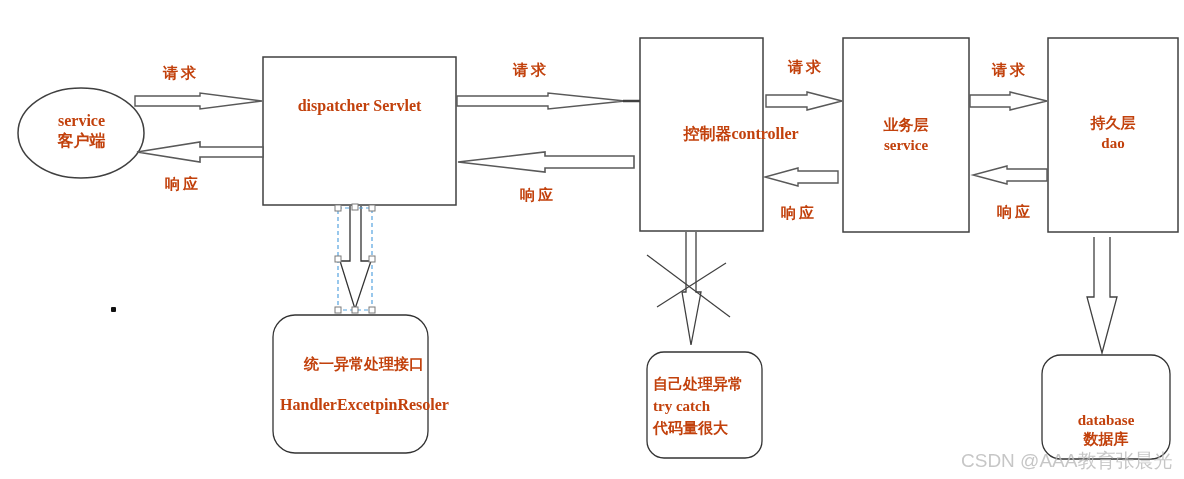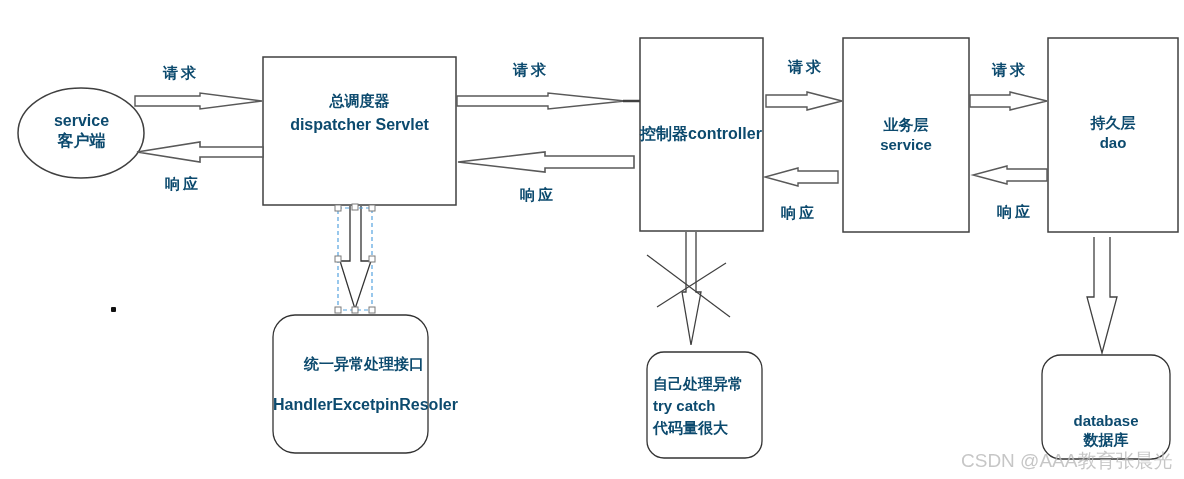--- a/index.html
+++ b/index.html
@@ -3,32 +3,32 @@
 <meta charset="utf-8">
 <style>
   html,body{margin:0;padding:0;background:#ffffff;}
   #canvas{
     position:relative;width:1184px;height:479px;overflow:hidden;
     background:#ffffff;
     font-family:"Liberation Mono","DejaVu Sans Mono",monospace;
   }
   #shapes{position:absolute;left:0;top:0;}
   .txt{
-    position:absolute;color:#0c4a6e;font-weight:bold;
-    font-family:Liberation Sans, sans-serif;
+    position:absolute;color:#c2410c;font-weight:bold;
+    font-family:Liberation Serif, serif;
   }
   .center{text-align:center;}
   .nowrap{white-space:nowrap;}
   .node-label{font-size:15px;line-height:20px;}
   .edge-label{font-size:15px;letter-spacing:3px;}
   .ellipse-text{left:18px;top:111px;width:127px;font-size:16px;line-height:20px;}
   .dispatcher-text{left:263px;top:92px;width:193px;}
   .dispatcher-l1{display:block;font-size:15px;}
   .dispatcher-l2{display:block;font-size:16px;margin-top:5px;}
-  .controller-text{left:640px;top:124px;width:122px;font-size:16px;overflow:visible;}
+  .controller-text{left:640px;top:124px;width:122px;font-size:16px;overflow:visible;padding-left:40px;}
   .service-text{left:843px;top:115px;width:126px;}
   .dao-text{left:1048px;top:113px;width:130px;}
   .handler-text1{left:273px;top:355px;width:182px;font-size:15px;}
   .handler-text2{left:273px;top:396px;width:183px;font-size:16px;}
   .selfhandle-text{left:653px;top:373px;width:112px;text-align:left;font-size:15px;line-height:22px;}
   .database-text{left:1042px;top:399px;width:128px;font-size:15px;line-height:19px;margin-top:12px;}
   .dot{position:absolute;left:111px;top:307px;width:5px;height:5px;background:#111;border-radius:1px;}
   .watermark{
     position:absolute;left:961px;top:448px;white-space:nowrap;
     font-family:"Liberation Sans","DejaVu Sans",sans-serif;
@@ -81,21 +81,20 @@
       <rect x="369" y="307" width="6" height="6"></rect>
     </g>
   </svg>
 
   <div class="txt center ellipse-text">
     <span>service</span><br>
     <span>客户端</span>
   </div>
 
   <div class="txt center dispatcher-text">
-    <span class="dispatcher-l1">总调度器</span>
     <span class="dispatcher-l2 nowrap">dispatcher Servlet</span>
   </div>
 
   <div class="txt center nowrap controller-text">控制器controller</div>
 
   <div class="txt center node-label dao-text">
     <span>持久层</span><br>
     <span>dao</span>
   </div>
 

